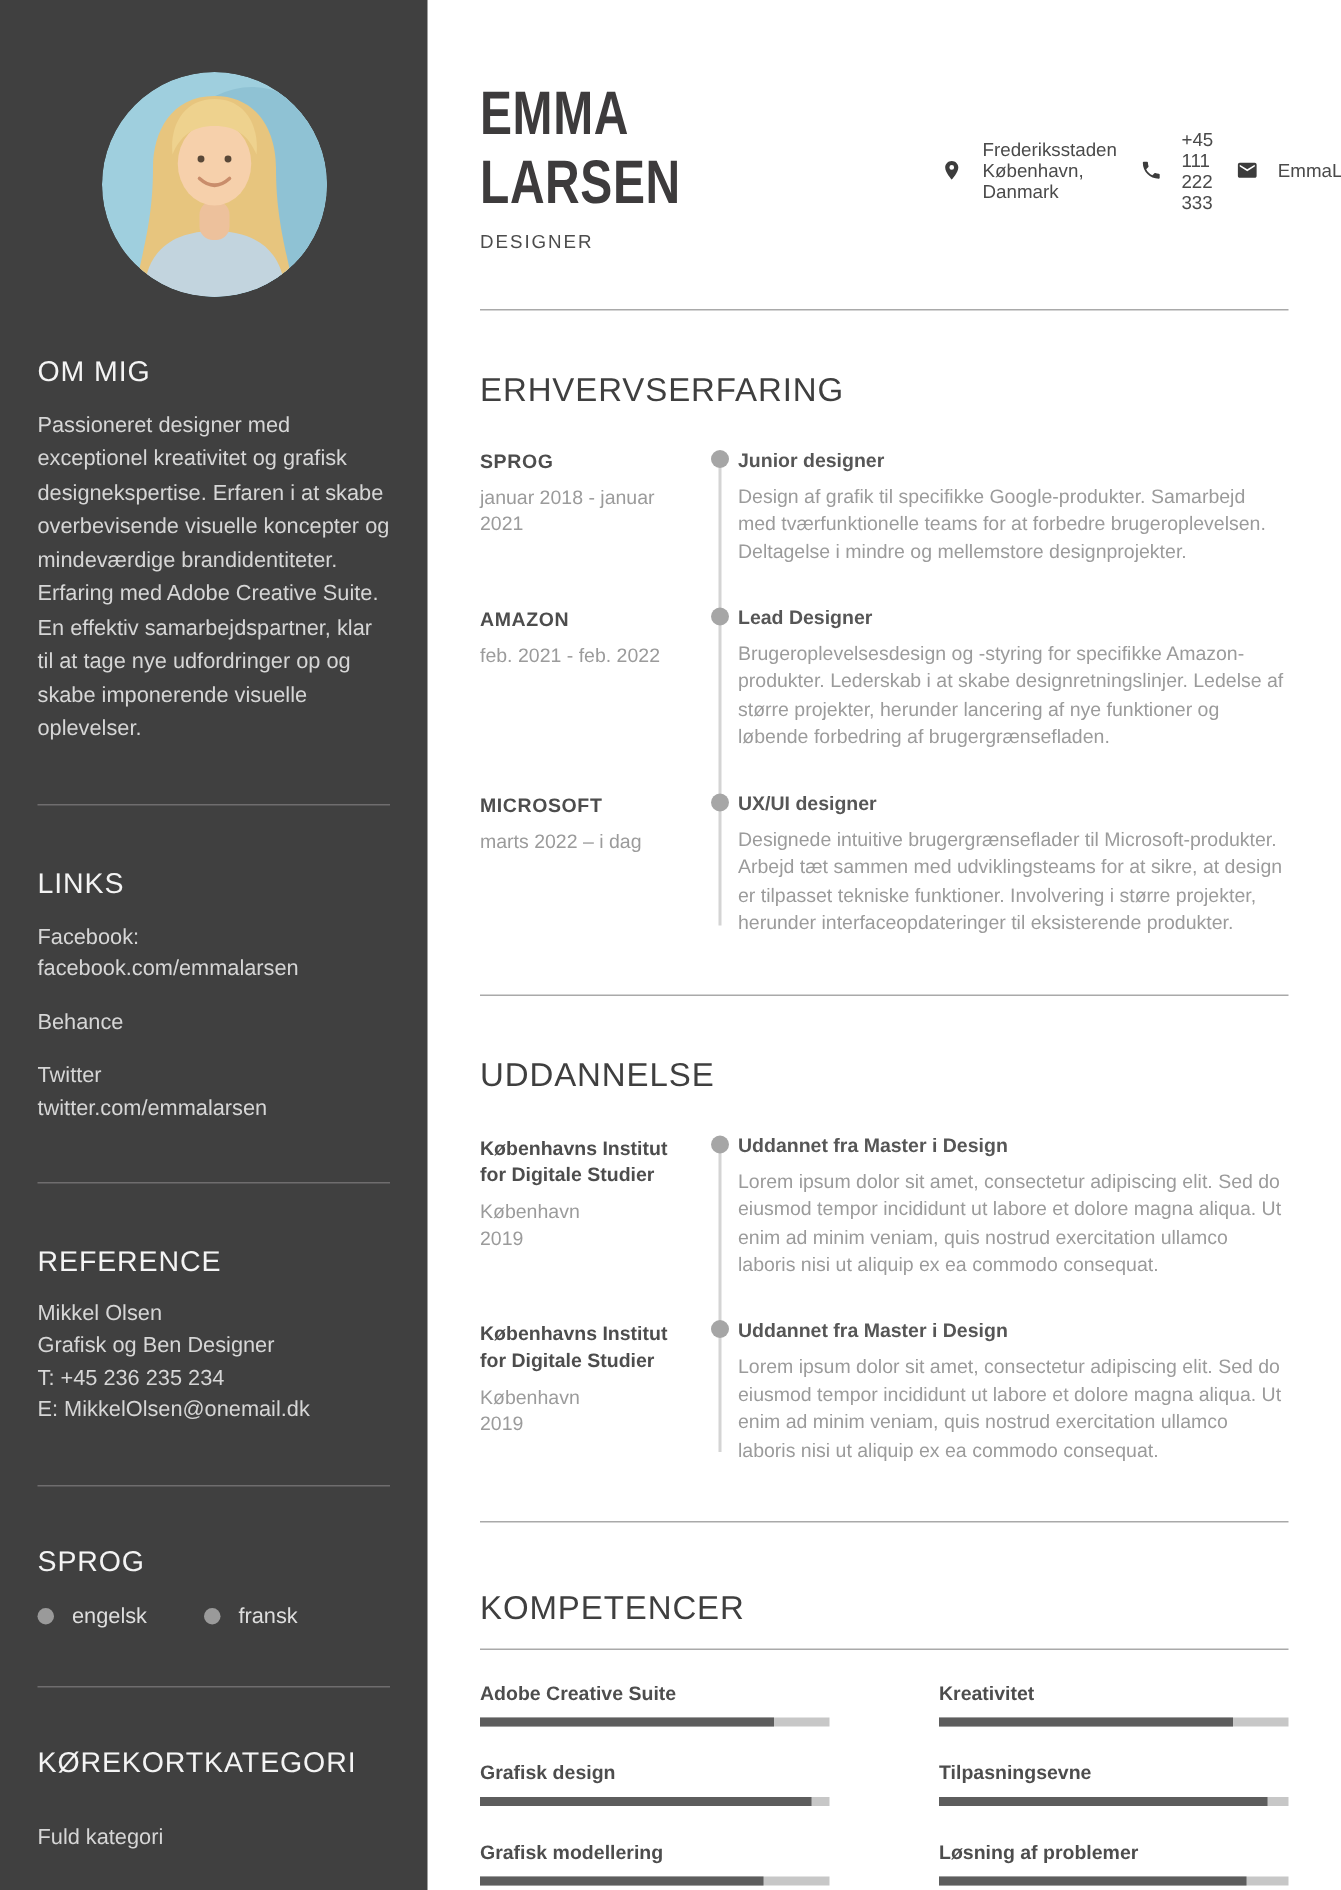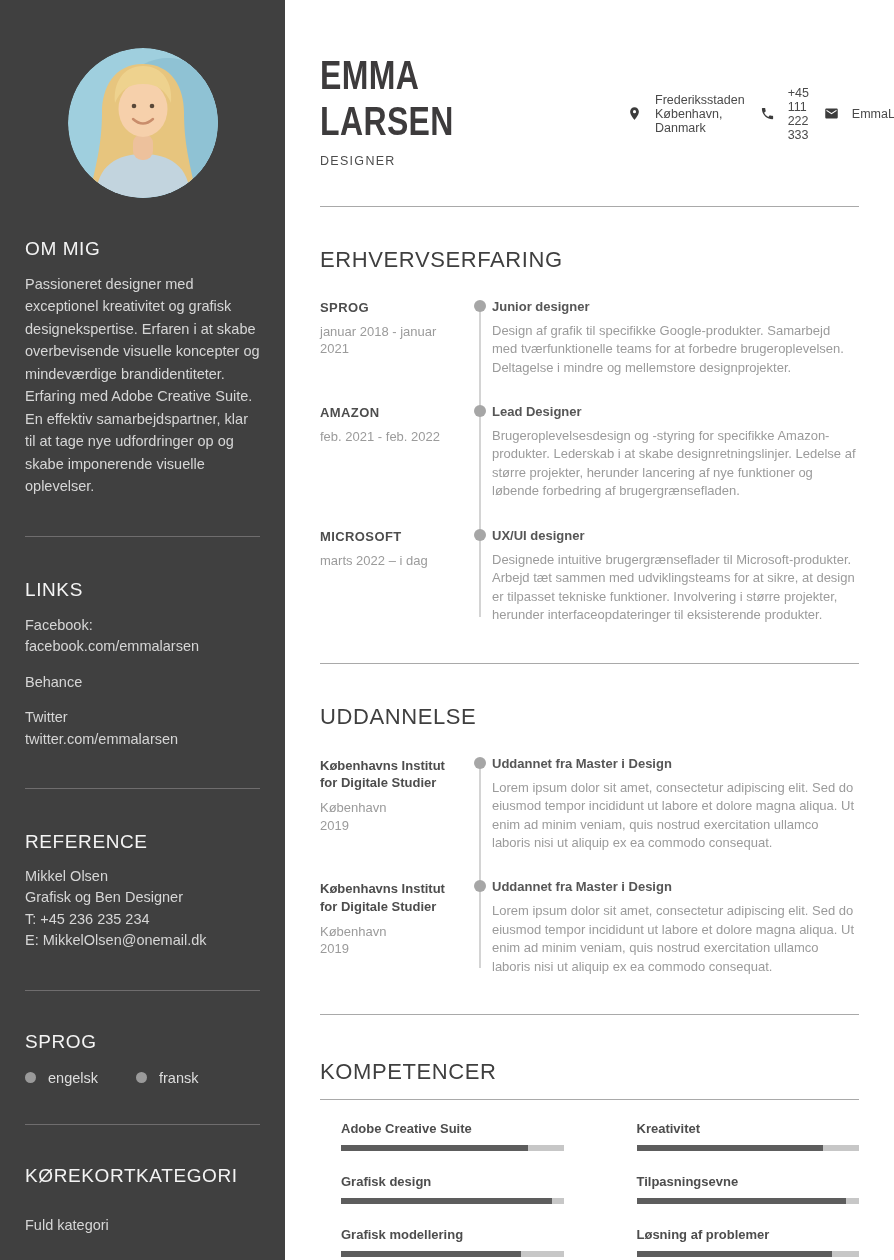--- a/index.html
+++ b/index.html
@@ -67,21 +67,21 @@
   .school  { font-size:13px; font-weight:700; color:#4d4d4d; line-height:1.32; }
   .dates, .edu-sub { margin-top:8px; font-size:13px; color:#9b9b9b; line-height:1.35; }
   .tl-dot { position:absolute; left:154px; top:1px; width:12px; height:12px; border-radius:50%; background:#a6a6a6; }
   .role-title { font-size:13px; font-weight:700; color:#565656; }
   .desc { margin-top:8px; font-size:13px; color:#9b9b9b; line-height:1.42; }
 
   .edu-title { margin-top:40px; }
   .komp-title { margin-top:44px; }
   .div-komp { margin-top:14px; }
 
-  .skills-grid { display:grid; grid-template-columns:1fr 1fr; column-gap:73px; row-gap:23px; margin-top:21px;margin-left:21px; }
+  .skills-grid { display:grid; grid-template-columns:1fr 1fr; column-gap:73px; row-gap:23px; margin-top:21px; }
   .skill-label { font-size:13px; font-weight:700; color:#4d4d4d; }
   .bar-track { margin-top:9px; height:6px; background:#c7c7c7; }
   .bar-fill { height:6px; background:#5d5d5d; }
 </style>
 </head>
 <body>
 
 <div class="page">
 
   <aside class="sidebar">

